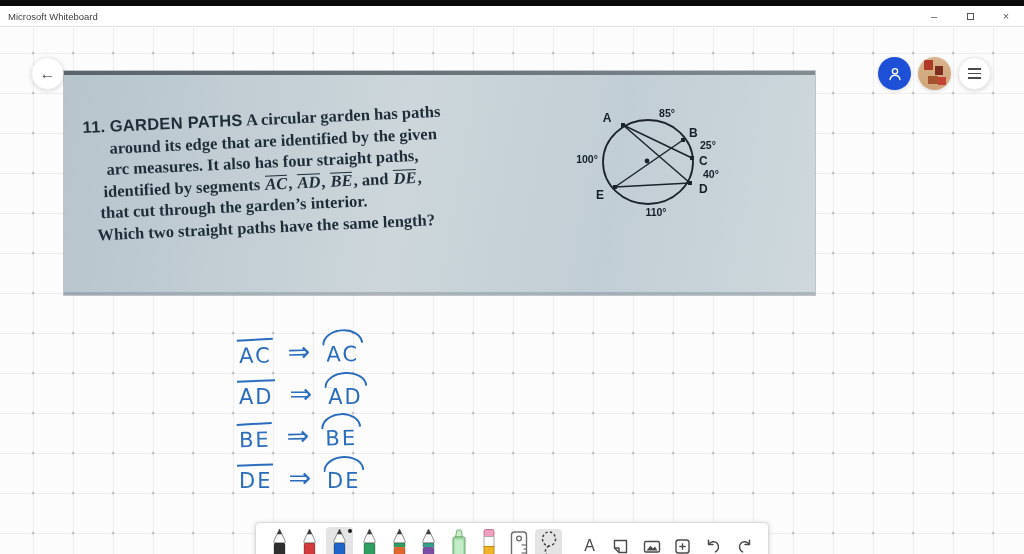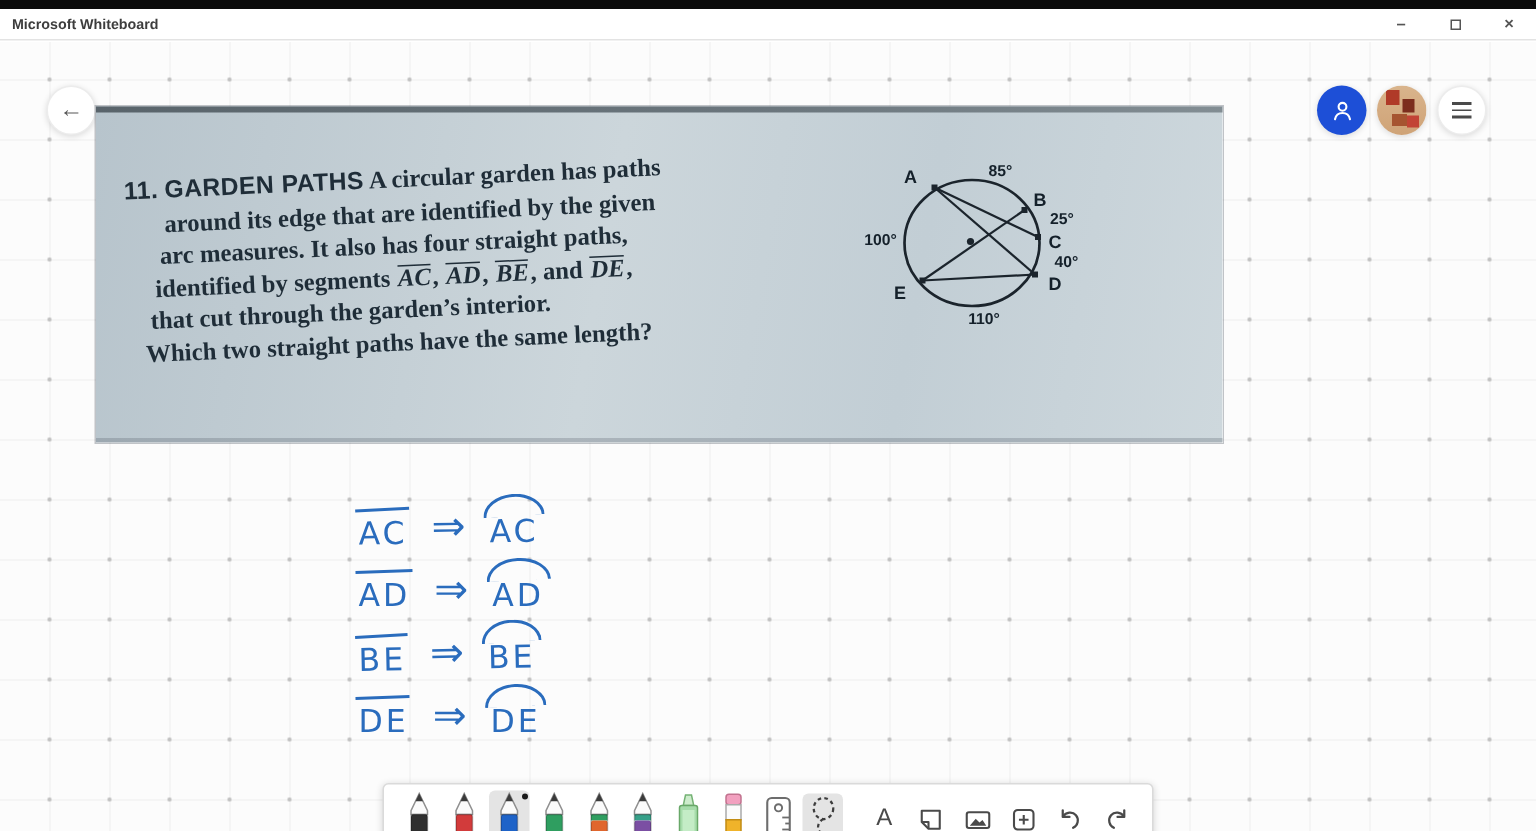--- a/index.html
+++ b/index.html
@@ -7,21 +7,21 @@
   html,body { margin:0; padding:0; }
   body {
     width:1024px; height:554px; position:relative; overflow:hidden;
     font-family:"Liberation Sans", sans-serif; background:#fff;
   }
 
   
   .top-strip { position:absolute; top:0; left:0; right:0; height:6px; background:#0b0b0b; }
   .titlebar {
     position:absolute; top:6px; left:0; right:0; height:21px; background:#fff;
-    border-bottom:1px solid #e3e3e3; display:flex; align-items:center;font-weight:bold;
+    border-bottom:1px solid #e3e3e3; display:flex; align-items:center;
   }
   .win-title { font-size:9.5px; color:#3d3d3d; margin-left:8px; }
   .win-controls { margin-left:auto; display:flex; height:100%; }
   .win-btn { width:36px; height:100%; display:flex; align-items:center; justify-content:center;
     font-size:11px; color:#555; cursor:default; }
   .maximize-box { width:7px; height:7px; border:1px solid #555; display:block; }
 
   
   .canvas {
     position:absolute; top:28px; left:0; right:0; bottom:0; background-color:#fcfcfc;

